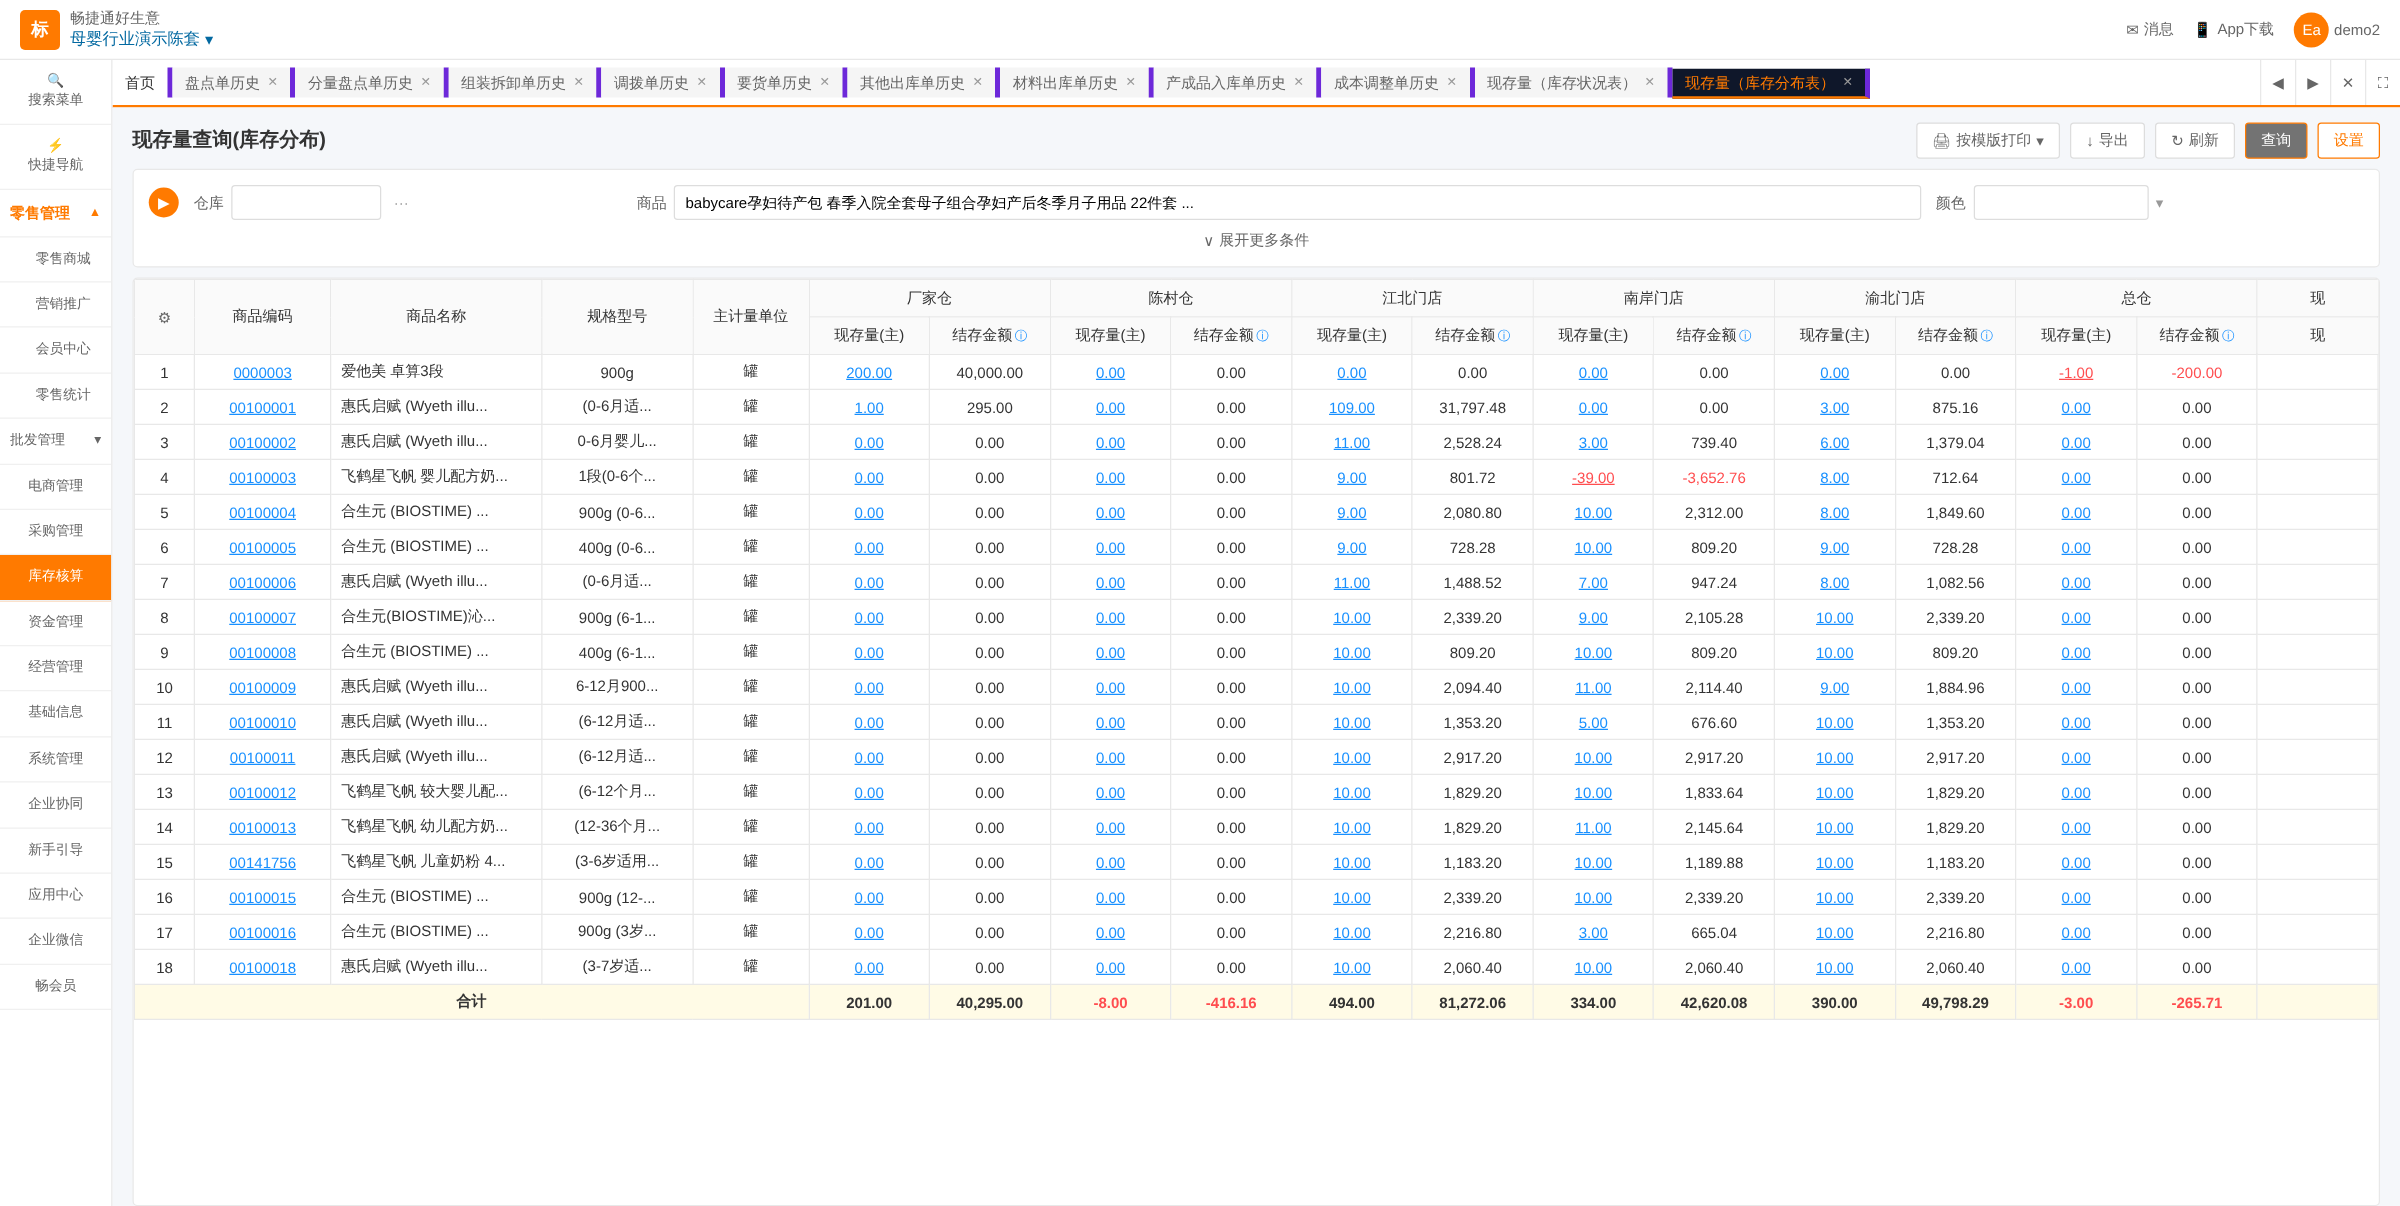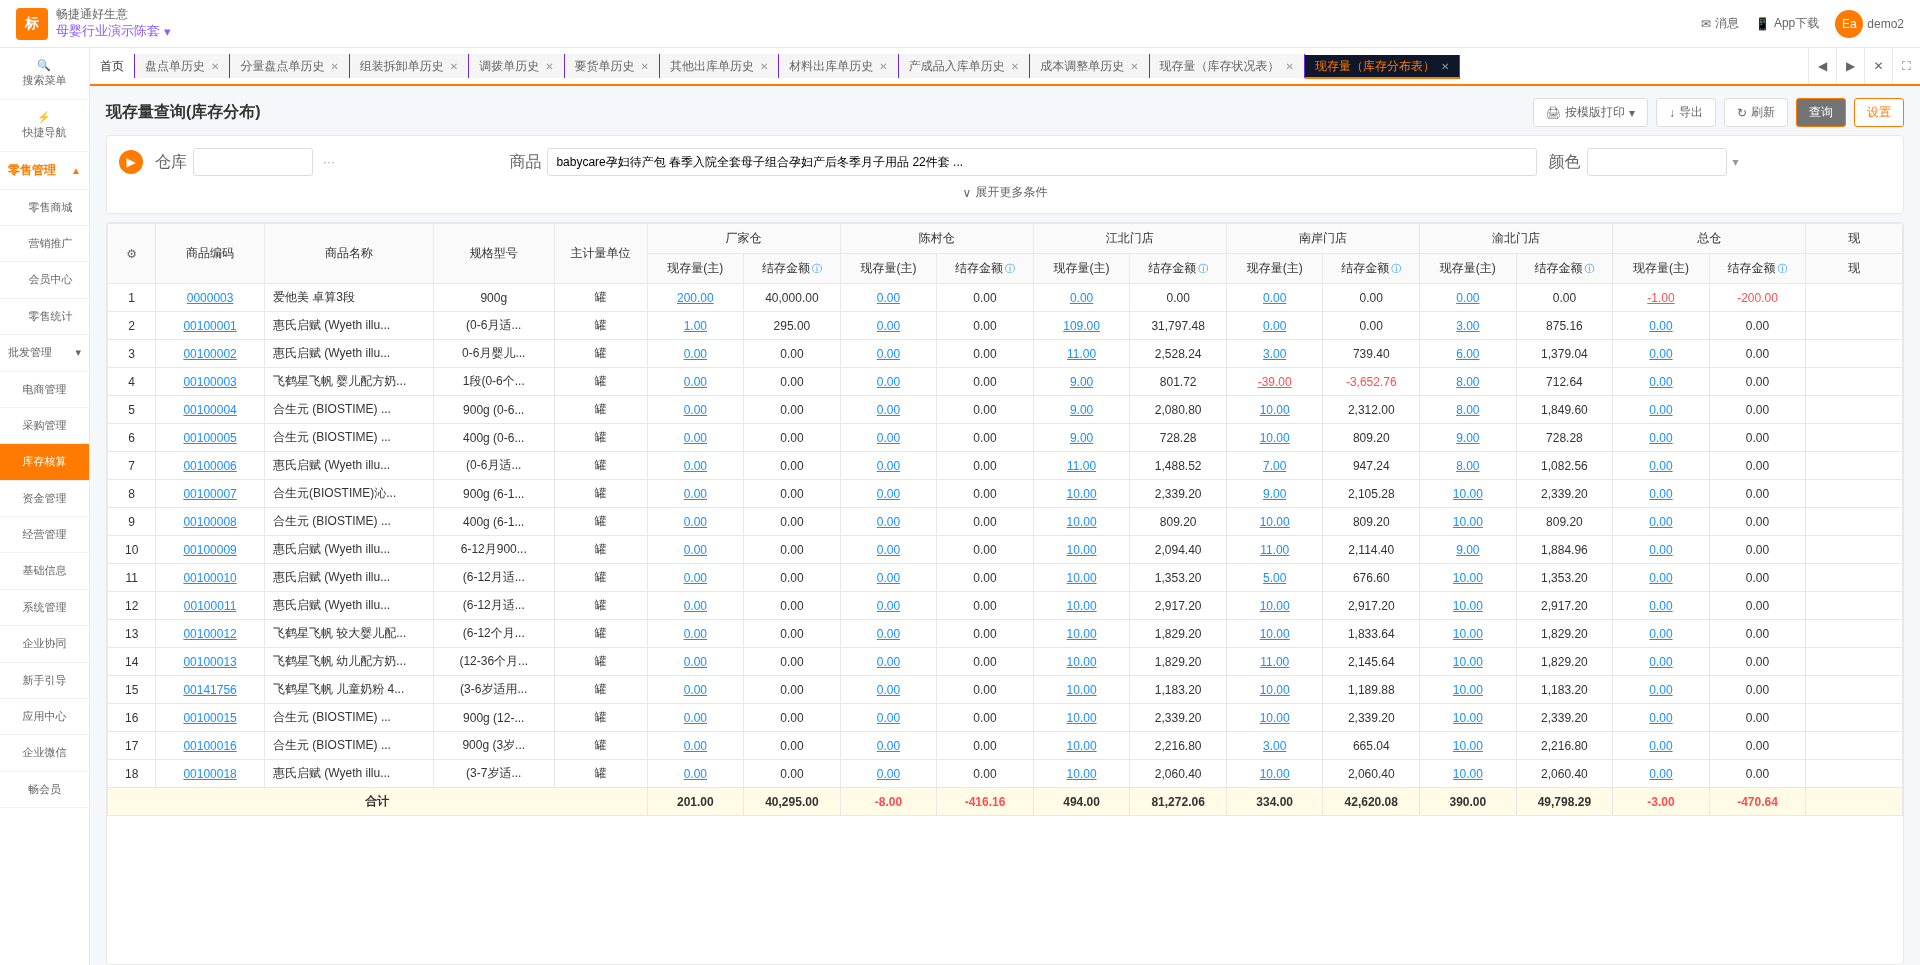--- a/index.html
+++ b/index.html
@@ -3,61 +3,61 @@
   <meta charset="utf-8">
   <style>
     * { box-sizing: border-box; margin: 0; padding: 0; }
     body { font-family: 'Microsoft YaHei', Arial, sans-serif; font-size: 12px; background: #f5f5f5; color: #333; overflow: hidden; }
     
     
     .top-bar { height: 48px; background: #fff; display: flex; align-items: center; justify-content: space-between; padding: 0 16px; border-bottom: 1px solid #e8e8e8; }
     .logo-area { display: flex; align-items: center; gap: 8px; }
     .logo-icon { width: 32px; height: 32px; background: #ff7a00; border-radius: 4px; display: flex; align-items: center; justify-content: center; color: white; font-size: 14px; font-weight: bold; }
     .logo-text { font-size: 12px; color: #666; line-height: 1.3; }
-    .logo-sub { display: flex; align-items: center; gap: 4px; color: #8b5cf6; font-size: 13px; }
+    .logo-sub { display: flex; align-items: center; gap: 4px; color: #0369a1; font-size: 13px; }
     .top-right { display: flex; align-items: center; gap: 16px; }
     .top-icon-btn { display: flex; align-items: center; gap: 4px; color: #666; cursor: pointer; font-size: 12px; }
     .user-avatar { width: 28px; height: 28px; border-radius: 50%; background: #ff7a00; display: flex; align-items: center; justify-content: center; color: white; font-size: 12px; }
 
     
     .layout { display: flex; height: calc(965px - 48px); }
     .sidebar { width: 90px; background: #fff; border-right: 1px solid #e8e8e8; display: flex; flex-direction: column; overflow-y: auto; }
     .sidebar-item { padding: 10px 4px; text-align: center; cursor: pointer; color: #666; font-size: 12px; line-height: 1.4; border-bottom: 1px solid #f0f0f0; }
     .sidebar-item.active { background: #ff7a00; color: white; }
     .sidebar-item.has-arrow { display: flex; align-items: center; justify-content: space-between; padding: 10px 8px; }
     .sidebar-section { padding: 10px 8px; color: #ff7a00; font-weight: bold; display: flex; align-items: center; justify-content: space-between; cursor: pointer; font-size: 12px; border-bottom: 1px solid #f0f0f0; }
     .sidebar-section .arrow { font-size: 10px; }
 
     
     .main { flex: 1; display: flex; flex-direction: column; overflow: hidden; }
 
     
     .tab-bar { background: #fff; border-bottom: 2px solid #ff7a00; display: flex; align-items: center; overflow: hidden; height: 38px; }
-    .tab-item { display: flex; align-items: center; padding: 0 10px; height: 24px; border-right: 1px solid #6d28d9; cursor: pointer; white-space: nowrap; font-size: 12px; color: #666; background: #f5f5f5; gap: 4px; min-width: fit-content; }
+    .tab-item { display: flex; align-items: center; padding: 0 10px; height: 24px; border-right: 4px solid #6d28d9; cursor: pointer; white-space: nowrap; font-size: 12px; color: #666; background: #f5f5f5; gap: 4px; min-width: fit-content; }
     .tab-item:first-child { background: #fff; color: #333; font-weight: 500; }
     .tab-item.active { background: #0f172a; color: #ff7a00; border-bottom: 2px solid #ff7a00; margin-bottom: -2px; }
     .tab-item .tab-close { color: #999; font-size: 10px; margin-left: 2px; cursor: pointer; }
     .tab-nav-btns { display: flex; align-items: center; margin-left: auto; }
     .tab-nav-btn { width: 28px; height: 38px; display: flex; align-items: center; justify-content: center; border-left: 1px solid #e8e8e8; cursor: pointer; color: #666; }
 
     
     .page-content { flex: 1; overflow: hidden; display: flex; flex-direction: column; background: #f5f7fa; }
     .page-header { padding: 12px 16px 8px; display: flex; align-items: center; justify-content: space-between; background: #f5f7fa; }
     .page-title { font-size: 16px; font-weight: bold; color: #333; }
     .page-actions { display: flex; gap: 8px; align-items: center; }
     .btn { padding: 5px 12px; border: 1px solid #ddd; border-radius: 3px; cursor: pointer; font-size: 12px; background: #fff; color: #666; display: flex; align-items: center; gap: 4px; }
     .btn-primary { background: #737373; color: white; border-color: #ff7a00; }
     .btn-outline { border: 1px solid #ff7a00; color: #ff7a00; background: #fff; }
 
     
     .search-area { background: #fff; margin: 0 16px 8px; padding: 12px; border-radius: 4px; border: 1px solid #e8e8e8; }
     .search-row { display: flex; align-items: center; gap: 12px; }
     .search-expand-btn { width: 24px; height: 24px; background: #ff7a00; border-radius: 50%; display: flex; align-items: center; justify-content: center; cursor: pointer; color: white; font-size: 12px; flex-shrink: 0; }
     .search-field { display: flex; align-items: center; gap: 6px; flex: 1; }
-    .search-label { color: #666; font-size: 16px; white-space: nowrap; text-align: right; }
+    .search-label { color: #666; font-size: 12px; white-space: nowrap; text-align: right; }
     .search-input { border: 1px solid #ddd; border-radius: 3px; padding: 4px 8px; font-size: 12px; height: 28px; flex: 1; outline: none; }
     .search-dots { color: #999; padding: 0 4px; }
     .expand-row { display: flex; align-items: center; justify-content: center; padding-top: 8px; cursor: pointer; color: #666; font-size: 12px; gap: 4px; }
 
     
     .table-wrapper { flex: 1; overflow: auto; margin: 0 16px; background: #fff; border: 1px solid #e8e8e8; border-radius: 4px; }
     .data-table { width: 100%; border-collapse: collapse; font-size: 12px; min-width: 1600px; }
     .data-table th { background: #fafafa; border: 1px solid #e8e8e8; padding: 6px 8px; text-align: center; font-weight: 500; color: #333; white-space: nowrap; position: sticky; top: 0; z-index: 10; }
     .data-table td { border: 1px solid #e8e8e8; padding: 5px 8px; text-align: center; white-space: nowrap; }
     .data-table tr.summary td { background: #fffbe6; font-weight: bold; }
@@ -691,21 +691,21 @@
   <td class="num-cell">40,295.00</td>
   <td class="num-cell neg">-8.00</td>
   <td class="num-cell neg">-416.16</td>
   <td class="num-cell">494.00</td>
   <td class="num-cell">81,272.06</td>
   <td class="num-cell">334.00</td>
   <td class="num-cell">42,620.08</td>
   <td class="num-cell">390.00</td>
   <td class="num-cell">49,798.29</td>
   <td class="num-cell neg">-3.00</td>
-  <td class="num-cell neg">-470.64</td>
+  <td class="num-cell neg">-265.71</td>
   <td></td>
 </tr>
             </tfoot>
         </table>
       </div>
     </div>
   </div>
 </div>
 
 </body></html>

